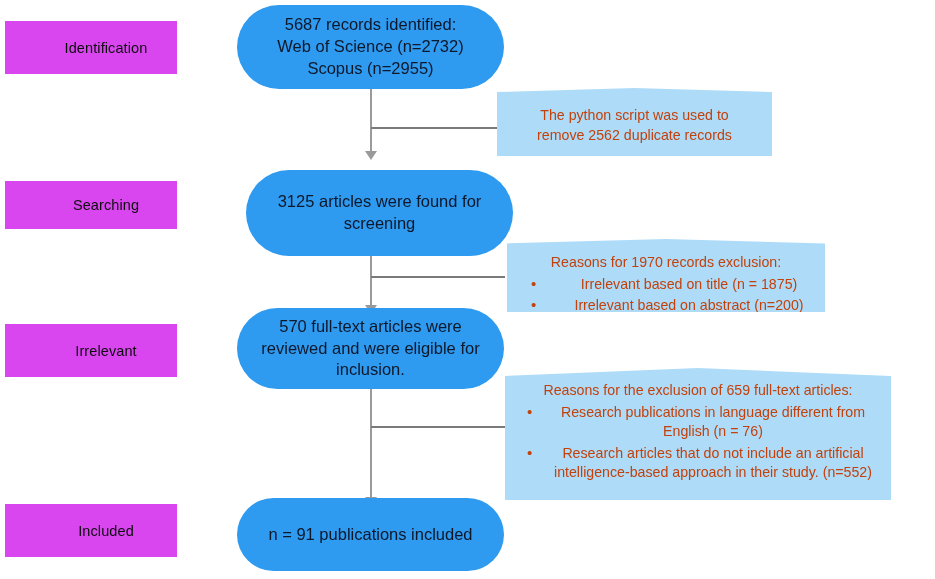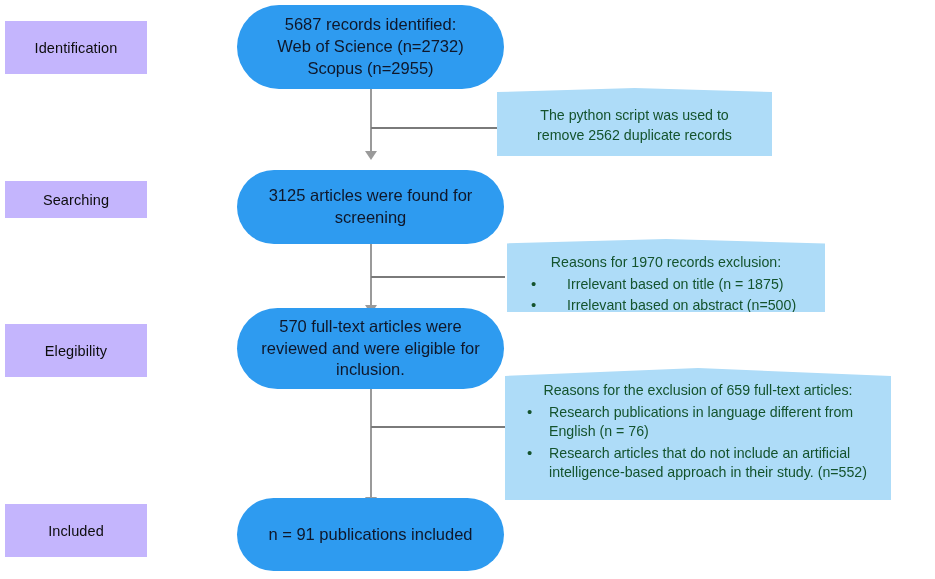--- a/index.html
+++ b/index.html
@@ -15,27 +15,28 @@
     position: relative;
     width: 935px;
     height: 579px;
     background: #ffffff;
     overflow: hidden;
   }
 
   
   .stage-label {
     position: absolute;
-    background: #c4b5fd;
+    background: #d946ef;
     display: flex;
     align-items: center;
     justify-content: center;
     color: #0d0d0d;
     font-size: 14.5px;
     letter-spacing: .1px;
+    padding-left: 30px;
   }
 
   
   .flow-box {
     position: absolute;
     background: #2E9BF0;
     border-radius: 44px;
     display: flex;
     align-items: center;
     justify-content: center;
@@ -45,21 +46,21 @@
     line-height: 1.32;
     padding: 4px 16px;
     box-sizing: border-box;
     white-space: pre-line;
   }
 
   
   .excl-box {
     position: absolute;
     background: #AEDCF8;
-    color: #14532d;
+    color: #c2410c;
     box-sizing: border-box;
     clip-path: polygon(0% 6%, 50% 0%, 100% 6%, 100% 100%, 0% 100%);
   }
   .excl-inner {
     padding: 12px 14px 10px 14px;
     font-size: 14.2px;
     line-height: 1.38;
   }
   .excl-title {
     text-align: center;
@@ -67,21 +68,21 @@
   }
   .excl-list {
     margin: 0;
     padding: 0;
     list-style: none;
   }
   .excl-list li {
     position: relative;
     padding-left: 46px;
     margin-top: 2px;
-    text-align: left;
+    text-align: center;
     white-space: pre-line;
   }
   .excl-list li::before {
     content: "\2022";
     position: absolute;
     left: 10px;
     top: -1px;
     font-size: 15px;
     line-height: 1.38;
   }
@@ -110,25 +111,25 @@
   }
 </style>
 </head>
 <body>
 
 <div id="canvas">
 
   <div class="stage-label" style="left:5px;  top:21px;  width:142px; height:53px;">
     <span>Identification</span>
   </div>
-  <div class="stage-label" style="left:5px;  top:181px; width:142px; height:37px;">
+  <div class="stage-label" style="left:5px;  top:181px; width:142px; height:48px;">
     <span>Searching</span>
   </div>
   <div class="stage-label" style="left:5px;  top:324px; width:142px; height:53px;">
-    <span>Elegibility</span>
+    <span>Irrelevant</span>
   </div>
   <div class="stage-label" style="left:5px;  top:504px; width:142px; height:53px;">
     <span>Included</span>
   </div>
 
   <div class="v-line" style="left:370px; top:88px;  height:65px;"></div>
   <div class="arrow-head" style="left:365px; top:151px;"></div>
   <div class="h-line" style="left:371px; top:127px; width:134px;"></div>
 
   <div class="v-line" style="left:370px; top:243px; height:64px;"></div>
@@ -138,21 +139,21 @@
   <div class="v-line" style="left:370px; top:388px; height:112px;"></div>
   <div class="arrow-head" style="left:365px; top:497px;"></div>
   <div class="h-line" style="left:371px; top:426px; width:134px;"></div>
 
   <div class="flow-box" style="left:237px; top:5px;   width:267px; height:84px;">
     <span>5687 records identified:
 Web of Science (n=2732)
 Scopus (n=2955)</span>
   </div>
 
-  <div class="flow-box" style="left:237px; top:170px; width:267px; height:74px;justify-content:center;">
+  <div class="flow-box" style="left:246px; top:170px; width:267px; height:86px;justify-content:center;">
     <span>3125 articles were found for
 screening</span>
   </div>
 
   <div class="flow-box" style="left:237px; top:308px; width:267px; height:81px;">
     <span>570 full-text articles were
 reviewed and were eligible for
 inclusion.</span>
   </div>
 
@@ -165,21 +166,21 @@
       <div class="excl-title" style="margin-top:6px;">The python script was used to
 remove 2562 duplicate records</div>
     </div>
   </div>
 
   <div class="excl-box" style="left:507px; top:239px; width:318px; height:73px;">
     <div class="excl-inner">
       <div class="excl-title" style="margin-top:2px;">Reasons for 1970 records exclusion:</div>
       <ul class="excl-list">
         <li>Irrelevant based on title (n = 1875)</li>
-        <li>Irrelevant based on abstract (n=500)</li>
+        <li>Irrelevant based on abstract (n=200)</li>
       </ul>
     </div>
   </div>
 
   <div class="excl-box wide" style="left:505px; top:368px; width:386px; height:132px;">
     <div class="excl-inner">
       <div class="excl-title" style="margin-top:1px;">Reasons for the exclusion of 659 full-text articles:</div>
       <ul class="excl-list">
         <li>Research publications in language different from
 English (n = 76)</li>

